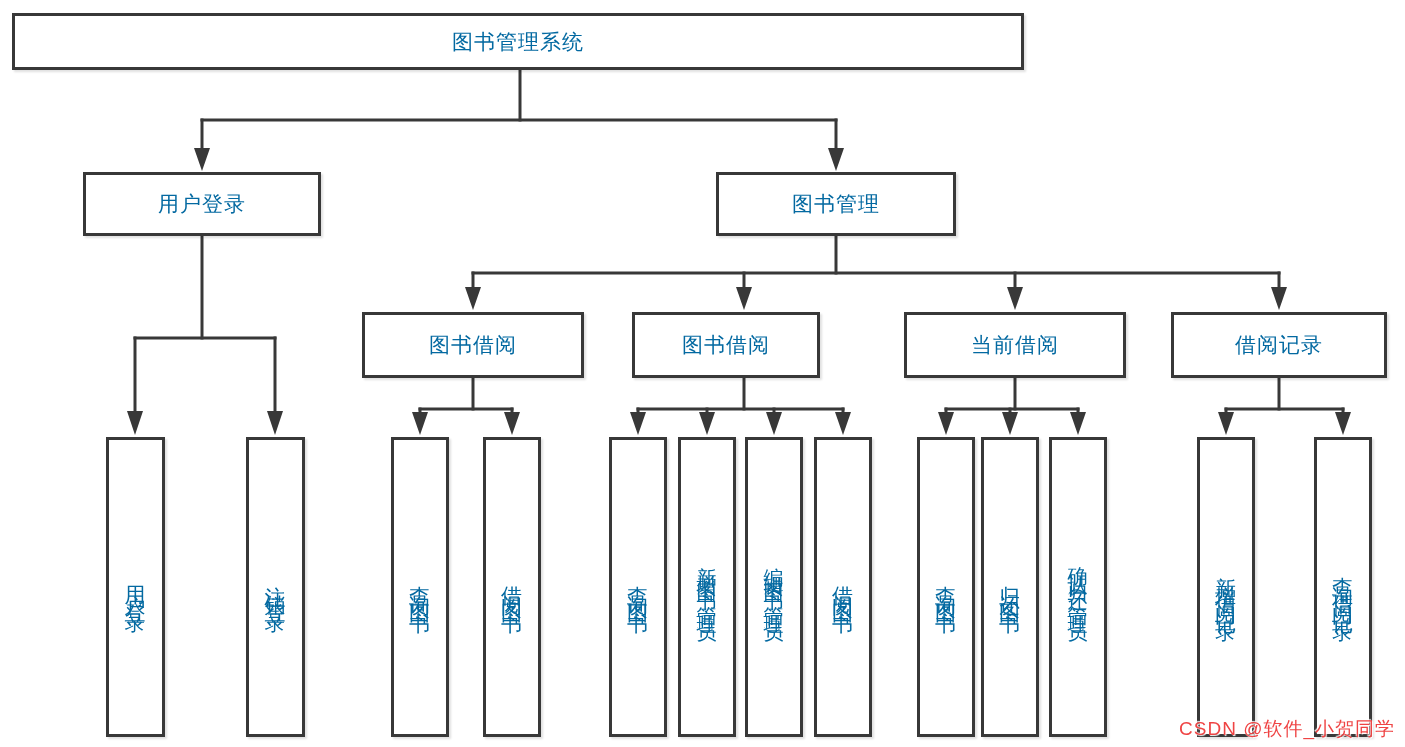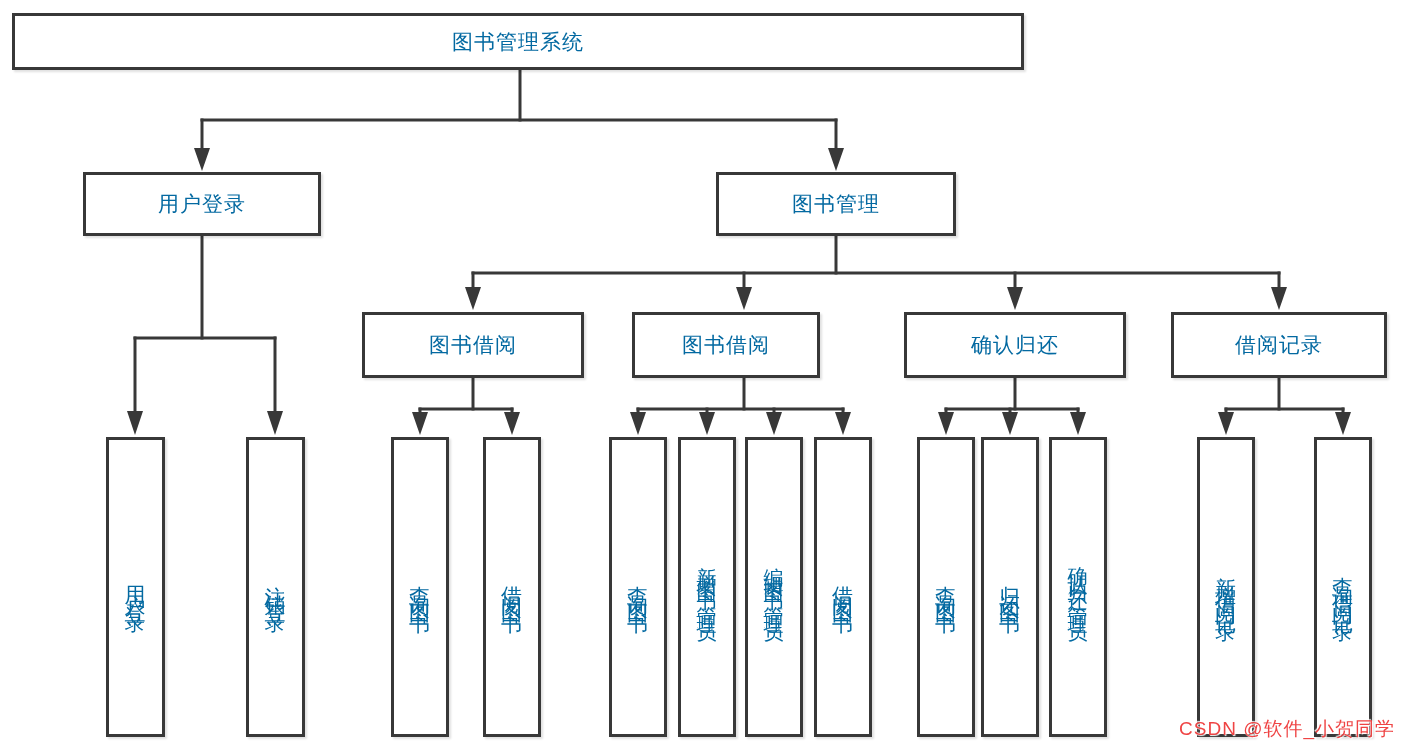--- a/index.html
+++ b/index.html
@@ -128,21 +128,21 @@
     </g>
   </svg>
 
   <div class="box h-box" style="left:12px; top:13px; width:1012px; height:57px;">图书管理系统</div>
 
   <div class="box h-box" style="left:83px; top:172px; width:238px; height:64px;">用户登录</div>
   <div class="box h-box" style="left:716px; top:172px; width:240px; height:64px;">图书管理</div>
 
   <div class="box h-box" style="left:362px; top:312px; width:222px; height:66px;">图书借阅</div>
   <div class="box h-box" style="left:632px; top:312px; width:188px; height:66px;">图书借阅</div>
-  <div class="box h-box" style="left:904px; top:312px; width:222px; height:66px;">确认归还</div>
+  <div class="box h-box" style="left:904px; top:312px; width:222px; height:66px;">当前借阅</div>
   <div class="box h-box" style="left:1171px; top:312px; width:216px; height:66px;">借阅记录</div>
 
   <div class="box v-box" style="left:106px; top:437px; width:59px; height:300px;">用户登录</div>
   <div class="box v-box" style="left:246px; top:437px; width:59px; height:300px;">注销登录</div>
 
   <div class="box v-box" style="left:391px; top:437px; width:58px; height:300px;">查询图书</div>
   <div class="box v-box" style="left:483px; top:437px; width:58px; height:300px;">借阅图书</div>
 
   <div class="box v-box" style="left:609px; top:437px; width:58px; height:300px;">查询图书</div>
   <div class="box v-box long" style="left:678px; top:437px; width:58px; height:300px;">新增图书（管理员）</div>

